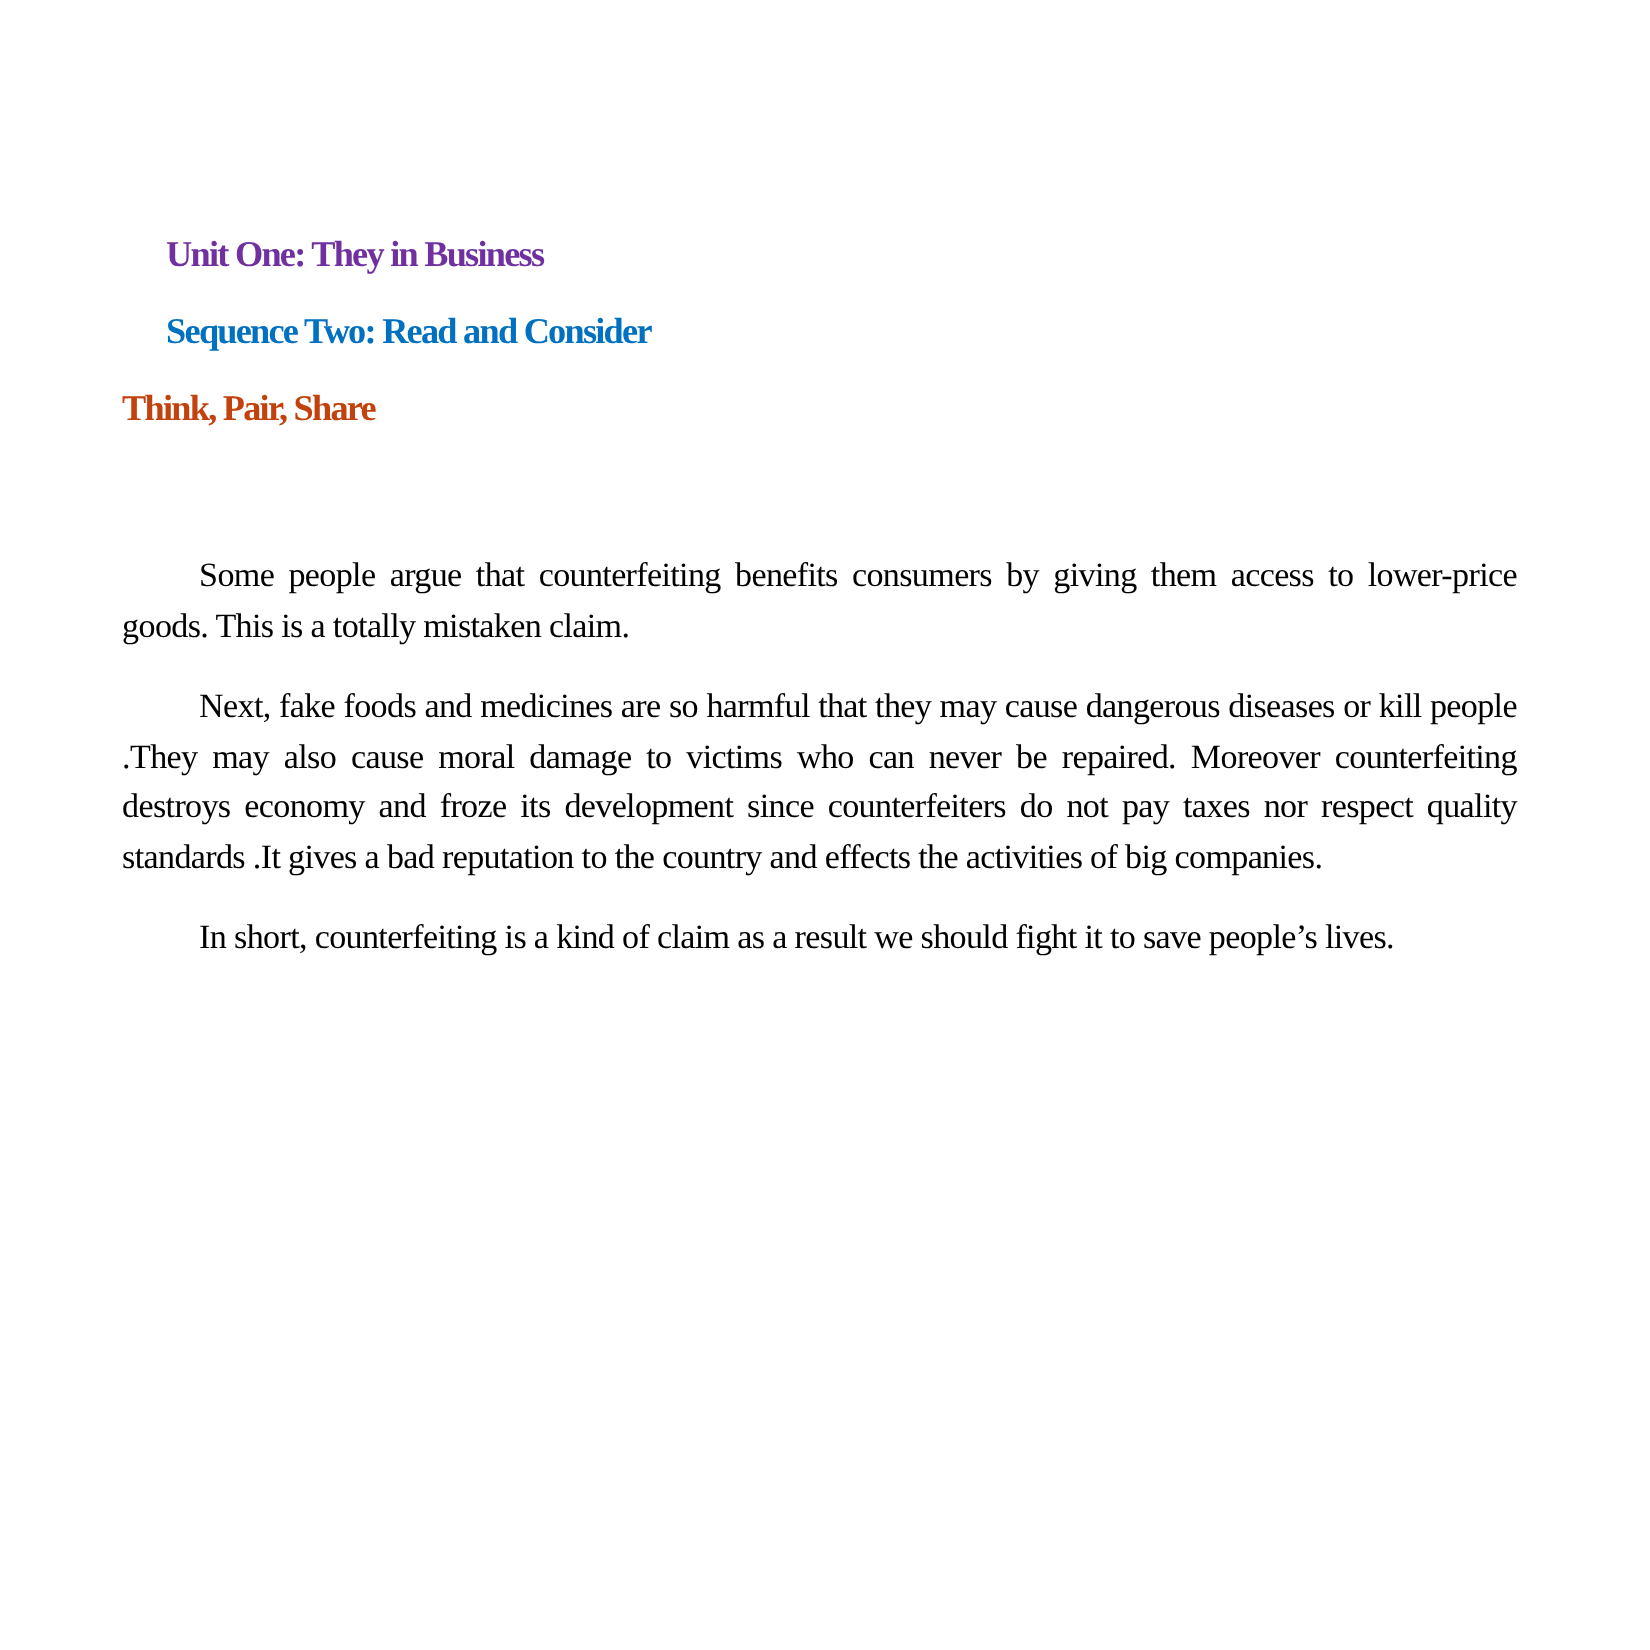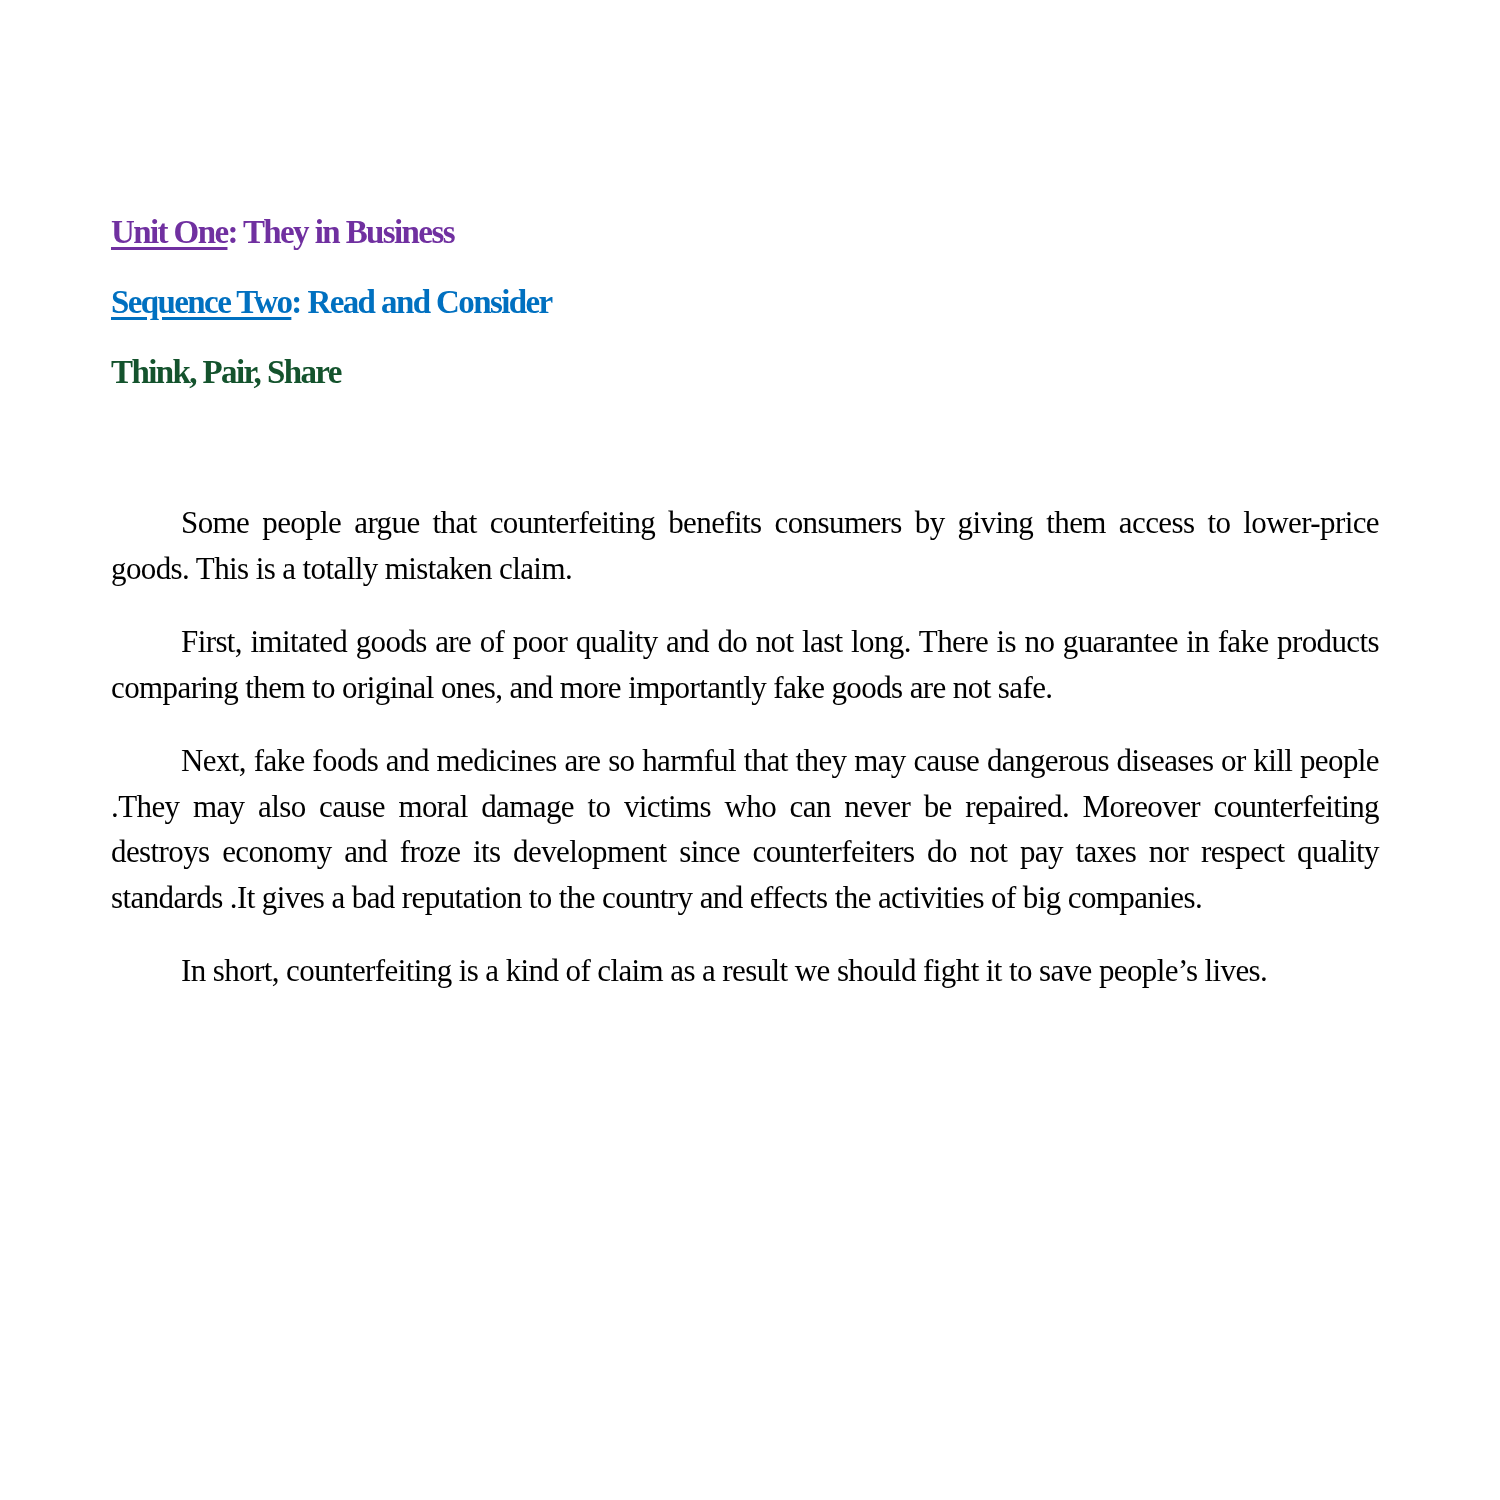--- a/index.html
+++ b/index.html
@@ -23,23 +23,23 @@
       font-family: "Liberation Serif", "DejaVu Serif", serif;
       font-weight: bold;
       font-size: 33px;
       letter-spacing: -1.6px;
       margin: 0;
       position: absolute;
       left: 0;
       white-space: nowrap;
     }
     .heading .u {
-      text-decoration: underline;
       text-decoration-thickness: 3px;
       text-underline-offset: 4px;
+      margin-left: 40px;
     }
     #h1 { top: 214px; }
     #h2 { top: 284px; text-align: right; }
     #h3 { top: 354px; }
 
     .body {
       position: absolute;
       left: 0;
       top: 500px;
       width: 1268px;
@@ -58,23 +58,22 @@
 </head>
 <body>
 
 <div class="page">
   <h1 class="heading" id="h1" style="color:#7030a0;">
     <span class="u">Unit One</span><span>: They in Business</span>
   </h1>
   <h2 class="heading" id="h2" style="color:#0070c0;">
     <span class="u">Sequence Two</span><span>: Read and Consider</span>
   </h2>
-  <h3 class="heading" id="h3" style="color:#14532d;">
+  <h3 class="heading" id="h3" style="color:#c2410c;">
     <span>Think, Pair, Share</span>
   </h3>
 
   <div class="body">
     <p>Some people argue that counterfeiting benefits consumers by giving them access to lower-price goods. This is a totally mistaken claim.</p>
-    <p>First, imitated goods are of poor quality and do not last long. There is no guarantee in fake products comparing them to original ones, and more importantly fake goods are not safe.</p>
     <p>Next, fake foods and medicines are so harmful that they may cause dangerous diseases or kill people .They may also cause moral damage to victims who can never be repaired. Moreover counterfeiting destroys economy and froze its development since counterfeiters do not pay taxes nor respect quality standards .It gives a bad reputation to the country and effects the activities of big companies.</p>
     <p>In short, counterfeiting is a kind of claim as a result we should fight it to save people’s lives.</p>
   </div>
 </div>
 
 </body></html>

